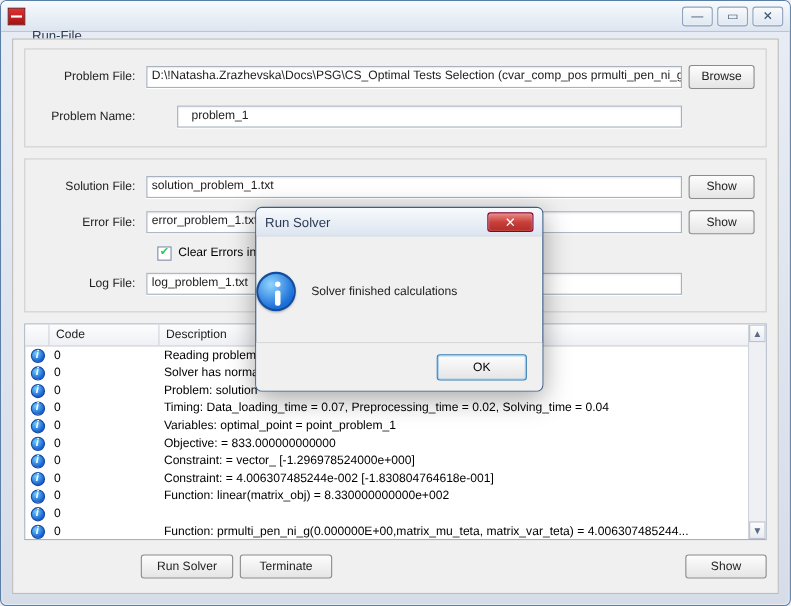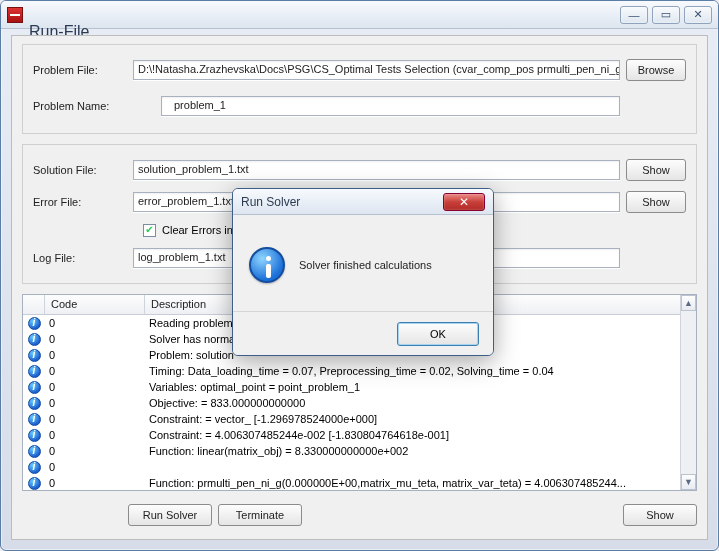--- a/index.html
+++ b/index.html
@@ -36,21 +36,21 @@
     width: 16px; height: 16px;
     background: linear-gradient(#d33, #a11);
     border: 1px solid #711;
     margin-right: 6px;
     position: relative;
   }
   .titlebar .app-icon::after {
     content:"";
     position:absolute; left:2px; top:6px; width:10px; height:2px; background:#fff;
   }
-  .titlebar .title { color:#2b3b52; font-size: 16px; margin-top: 35px; }
+  .titlebar .title { color:#2b3b52; font-size: 12px; margin-top: 35px; }
   .win-controls { margin-left:auto; display:flex; gap:4px; }
   .win-btn {
     width: 28px; height: 18px;
     border: 1px solid #8fa3bd;
     border-radius: 3px;
     background: linear-gradient(#f8fafc,#dfe7f1);
     display:flex; align-items:center; justify-content:center;
     color:#3b536f; font-size:11px;
     box-shadow: 0 0 2px #fff inset;
   }
@@ -61,21 +61,21 @@
     border:1px solid #bcbcbc;
   }
   .group {
     position:absolute; left:10px; right:10px;
     border:1px solid #cfcfcf;
     background:#f0f0f0;
   }
   .group.g1 { top:8px; height:90px; }
   .group.g2 { top:108px; height:140px; }
   .row { position:absolute; left:10px; right:10px; height:22px; display:flex; align-items:center; }
-  .lbl { width:100px; padding-right:10px; color:#222; }
+  .lbl { width:100px; text-align:right; padding-right:10px; color:#222; }
   .txt {
     flex:1; height:20px; background:#fff; border:1px solid #a7b1bf;
     padding:2px 4px; font-size:11px; color:#222;
     box-shadow:0 1px 0 #fff, inset 0 1px 2px #0001;
     overflow:hidden; white-space:nowrap;
   }
   .btn {
     height:22px; min-width:60px; padding:0 10px;
     background:linear-gradient(#fdfdfd,#e5e5e5);
     border:1px solid #8b8b8b; border-radius:3px;
@@ -144,21 +144,21 @@
     border-radius:5px 5px 0 0;
     display:flex; align-items:center; padding:0 8px;
   }
   .dlg-titlebar .dlg-title { font-size:12px; color:#2b3b52; }
   .dlg-close {
     margin-left:auto; width:42px; height:18px; border-radius:3px;
     background:linear-gradient(#e98a86,#c9403b 50%,#b12c27);
     border:1px solid #803; display:flex; align-items:center; justify-content:center;
     color:#fff; font-size:12px; box-shadow:0 0 2px #fff6 inset;
   }
-  .dlg-body { position:absolute; top:30px; left:0; right:0; bottom:44px; display:flex; align-items:center; padding:10px 16px; gap:14px; }
+  .dlg-body { position:absolute; top:30px; left:0; right:0; bottom:44px; display:flex; align-items:center; padding:10px 0; gap:14px; }
   .dlg-big-info {
     width:36px; height:36px; border-radius:50%;
     background:radial-gradient(circle at 35% 30%, #8fd5ff, #1b6fd8 70%);
     border:2px solid #144d9e; position:relative;
     box-shadow:0 1px 2px #0004;
   }
   .dlg-big-info::before {
     content:""; position:absolute; width:5px; height:5px; background:#fff; border-radius:50%;
     left:15px; top:7px;
   }

